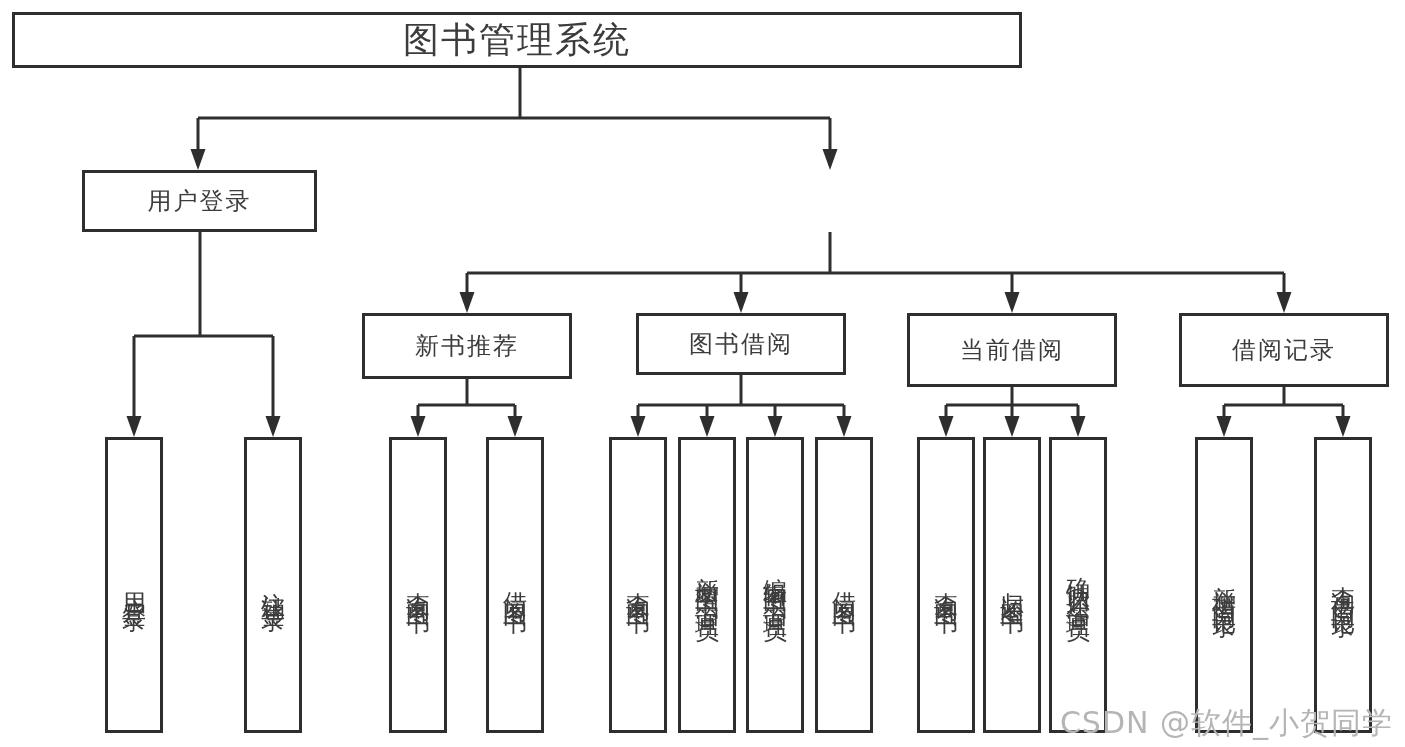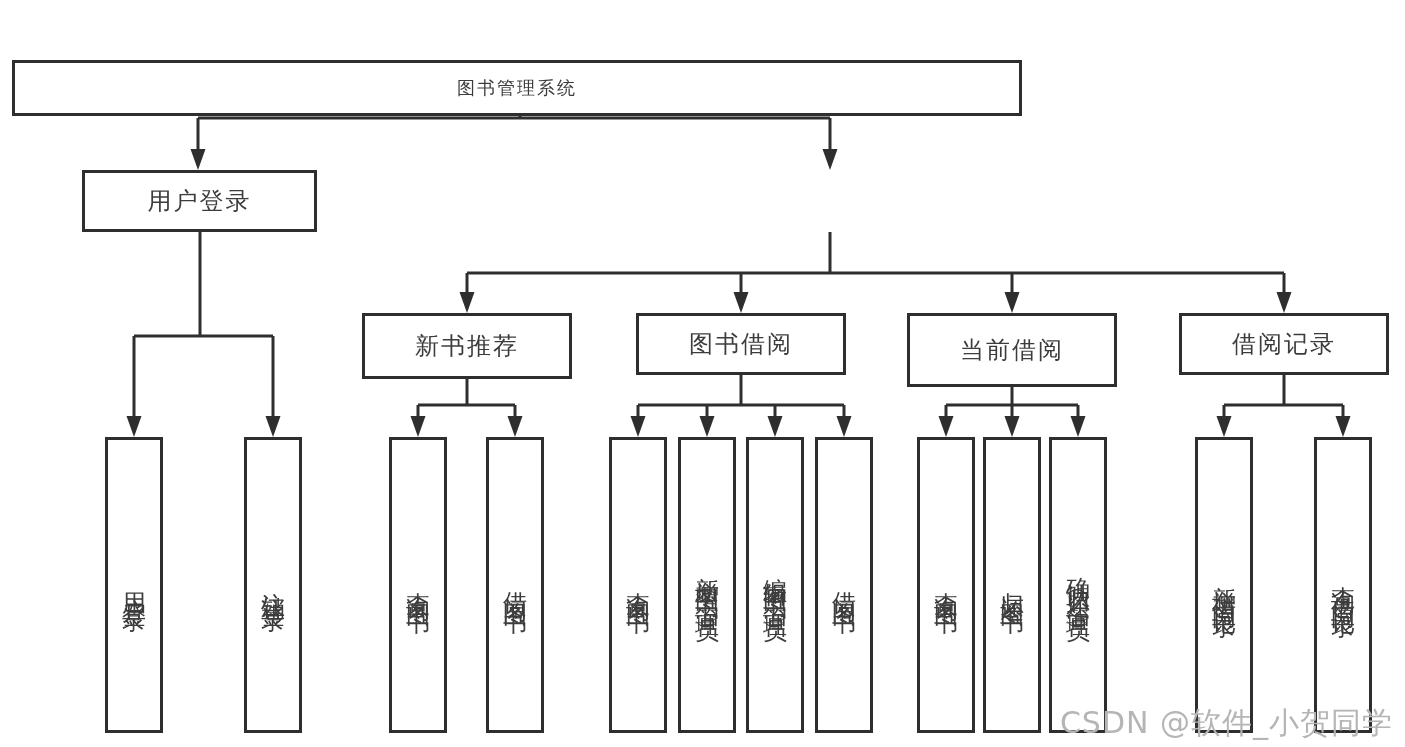--- a/index.html
+++ b/index.html
@@ -16,21 +16,21 @@
   }
   #wires{position:absolute;left:0;top:0;width:1405px;height:747px;}
   .ln{stroke:var(--line);stroke-width:3;fill:none;}
   .ah{fill:var(--line);stroke:none;}
   .node{
     position:absolute;box-sizing:border-box;border:3px solid var(--line);
     background:#fff;display:flex;align-items:center;justify-content:center;
     text-align:center;
   }
   .h-node{font-size:24px;letter-spacing:2px;}
-  .root-node{font-size:18px;letter-spacing:2px;margin-top:48px;}
+  .root-node{font-size:36px;letter-spacing:2px;}
   .leaf{width:58px;height:296px;top:437px;}
   .leaf .vtxt{
     writing-mode:vertical-rl;text-orientation:mixed;
     font-size:24px;letter-spacing:6px;line-height:1;
   }
   #watermark{
     position:absolute;right:12px;bottom:3px;z-index:5;
     font-size:30px;letter-spacing:1px;color:var(--watermark);
   }
 </style>
@@ -112,21 +112,21 @@
 
   <div class="node h-node" style="left:362px;top:313px;width:210px;height:66px;">
     <span>新书推荐</span>
   </div>
   <div class="node h-node" style="left:636px;top:313px;width:210px;height:62px;text-align:center;">
     <span>图书借阅</span>
   </div>
   <div class="node h-node" style="left:907px;top:313px;width:210px;height:74px;">
     <span>当前借阅</span>
   </div>
-  <div class="node h-node" style="left:1179px;top:313px;width:210px;height:62px;">
+  <div class="node h-node" style="left:1179px;top:313px;width:210px;height:74px;">
     <span>借阅记录</span>
   </div>
 
   <div class="node leaf" style="left:105px;">
     <span class="vtxt">用户登录</span>
   </div>
   <div class="node leaf" style="left:244px;">
     <span class="vtxt">注销登录</span>
   </div>
 

